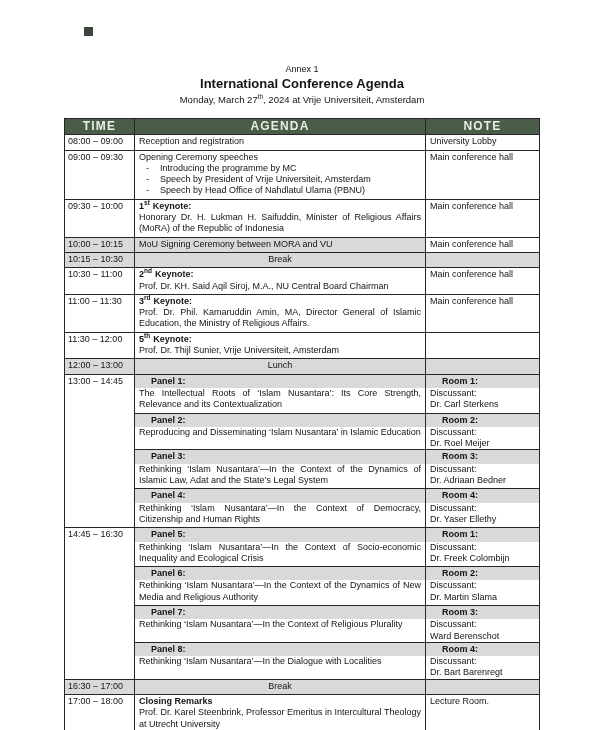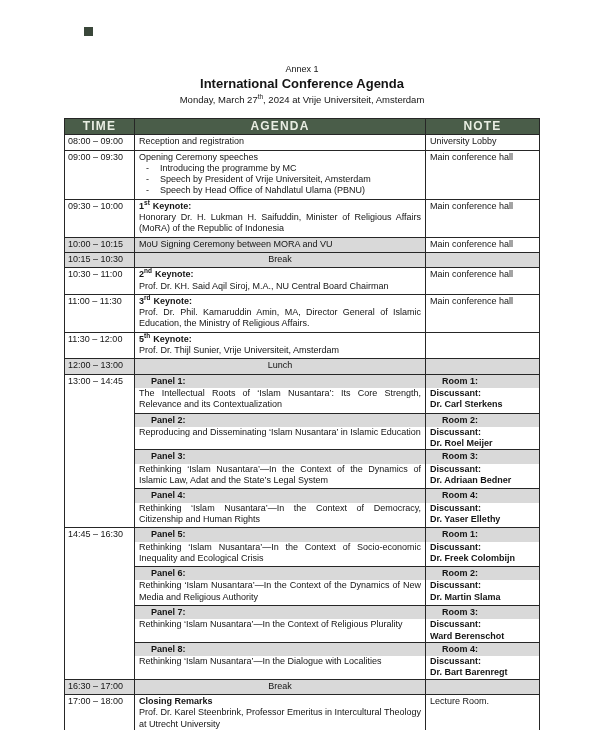--- a/index.html
+++ b/index.html
@@ -33,21 +33,21 @@
   .bd { text-align:justify; }
   .center-italic { text-align:center; }
   tr.break-row td { background:#d9d9d9; }
   tr.mou-row td.time, tr.mou-row td.agenda { background:#d9d9d9; font-weight:400; }
 
   
   td.sub { padding:0; }
   td.sub > div { padding:0 4px; }
   td.sub > .hd { background:#d9d9d9; padding:1px 16px 1px; }
   td.sub > .bd { padding:0 4px 2px; }
-  td.sub > .line { padding:0 4px;font-weight:bold; }
+  td.sub > .line { padding:0 4px; }
 
   .bullet { display:flex; padding-left:7px; }
   .bullet .dash { flex:0 0 auto; width:14px; }
   .kn-label { margin-left:3px; }
 </style>
 </head>
 <body>
 
 <div class="page">
   <div class="corner-mark"></div>

